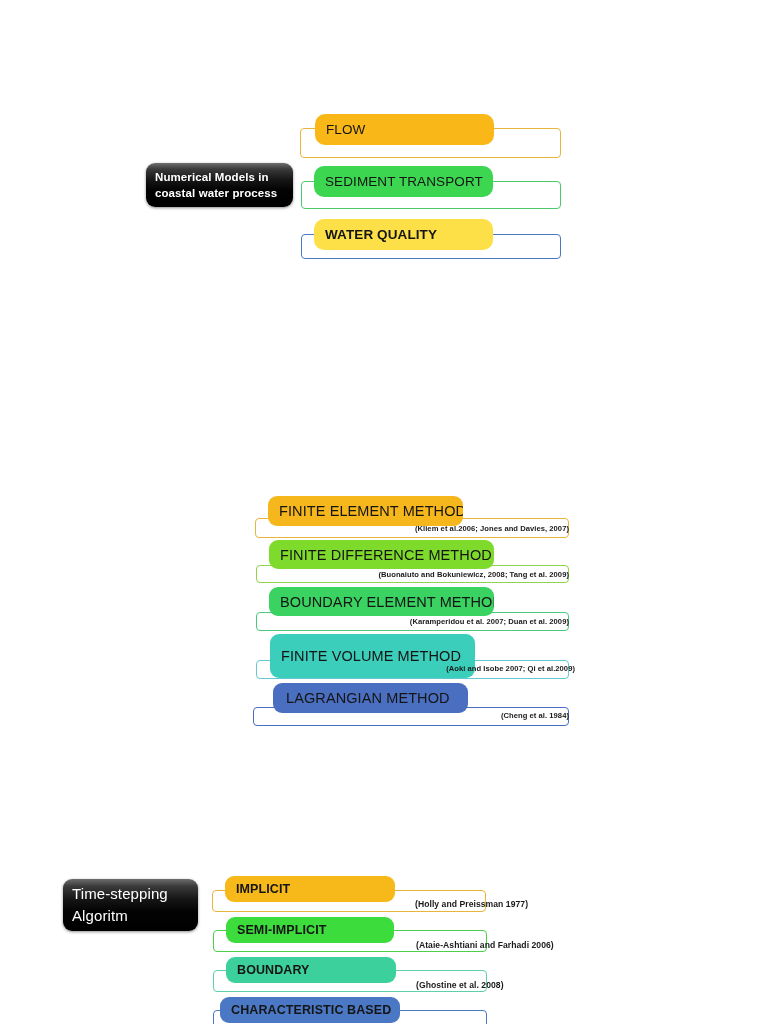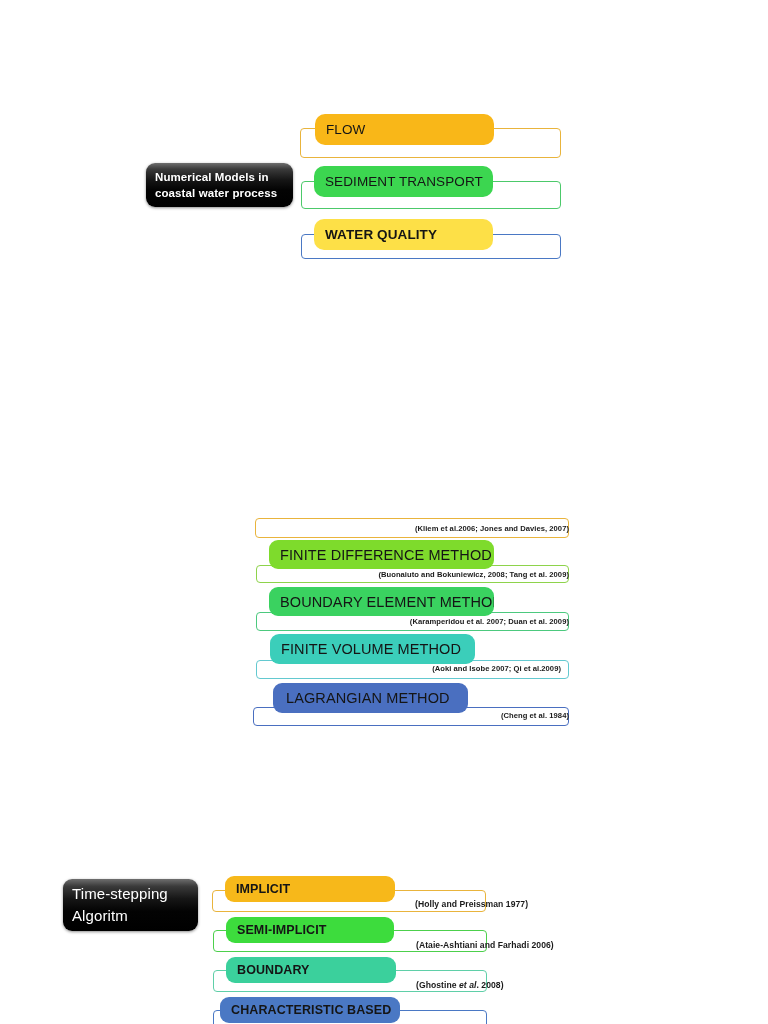--- a/index.html
+++ b/index.html
@@ -86,21 +86,21 @@
   .cite {
     position: absolute;
     font-family: "Liberation Sans", sans-serif;
     font-size: 7.6px;
     font-weight: 700;
     color: #1a1a1a;
     white-space: nowrap;
     letter-spacing: 0.05px;
   }
   .cite.sz9 { font-size: 8.6px; font-weight: 600; padding-left: 12px; }
-  .cite .ital { font-style: italic; }
+  .cite .ital { }
 
   .cite-right { text-align: right; }
 </style>
 </head>
 <body>
 
 <div class="canvas">
 
   <div class="root-box root-models">
     <span class="line">Numerical Models in</span>
@@ -111,33 +111,34 @@
   <div class="pill mid" style="left:315px; top:114px; width:179px; height:31px; background:#f9b718;">FLOW</div>
 
   <div class="bracket" style="left:301px; top:181px; width:260px; height:28px; border-color:#4cc96a;"></div>
   <div class="pill mid" style="left:314px; top:166px; width:179px; height:31px; background:#3cd650;">SEDIMENT TRANSPORT</div>
 
   <div class="bracket" style="left:301px; top:234px; width:260px; height:25px; border-color:#4a78c4;"></div>
   <div class="pill mid" style="left:314px; top:219px; width:179px; height:31px; background:#fde047;font-weight:bold;">WATER QUALITY</div>
 
 
   <div class="bracket" style="left:255px; top:518px; width:314px; height:20px; border-color:#e9b43c;"></div>
+  <div class="pill big" style="left:268px; top:496px; width:195px; height:30px; background:#f6b71c;">FINITE ELEMENT METHOD</div>
   <div class="cite cite-right" style="left:269px; top:524px; width:300px;">(Kliem et al.2006; Jones and Davies, 2007)</div>
 
   <div class="bracket" style="left:256px; top:565px; width:313px; height:18px; border-color:#8ed34b;"></div>
   <div class="pill big" style="left:269px; top:540px; width:225px; height:29px; background:#7edb2c;">FINITE DIFFERENCE METHOD</div>
   <div class="cite cite-right" style="left:269px; top:570px; width:300px;">(Buonaiuto and Bokuniewicz, 2008; Tang et al. 2009)</div>
 
   <div class="bracket" style="left:256px; top:612px; width:313px; height:19px; border-color:#4cc97e;"></div>
   <div class="pill big" style="left:269px; top:587px; width:225px; height:29px; background:#3ad260;">BOUNDARY ELEMENT METHOD</div>
   <div class="cite cite-right" style="left:269px; top:617px; width:300px;">(Karamperidou et al. 2007; Duan et al. 2009)</div>
 
   <div class="bracket" style="left:256px; top:660px; width:313px; height:19px; border-color:#63c9d0;"></div>
-  <div class="pill big" style="left:270px; top:634px; width:205px; height:30px; background:#3bceba;">FINITE VOLUME METHOD</div>
-  <div class="cite cite-right" style="left:261px; top:664px; width:300px;">(Aoki and Isobe 2007; Qi et al.2009)</div>
+  <div class="pill big" style="left:270px; top:634px; width:205px; height:44px; background:#3bceba;">FINITE VOLUME METHOD</div>
+  <div class="cite cite-right" style="left:275px; top:664px; width:300px;">(Aoki and Isobe 2007; Qi et al.2009)</div>
 
   <div class="bracket" style="left:253px; top:707px; width:316px; height:19px; border-color:#4a6fc0;"></div>
   <div class="pill big" style="left:273px; top:683px; width:195px; height:30px; background:#4a6fc0; padding-left:13px;">LAGRANGIAN METHOD</div>
   <div class="cite cite-right" style="left:269px; top:711px; width:300px;">(Cheng et al. 1984)</div>
 
   <div class="root-box root-timestep">
     <span class="line">Time-stepping</span>
     <span class="line">Algoritm</span>
   </div>
 

